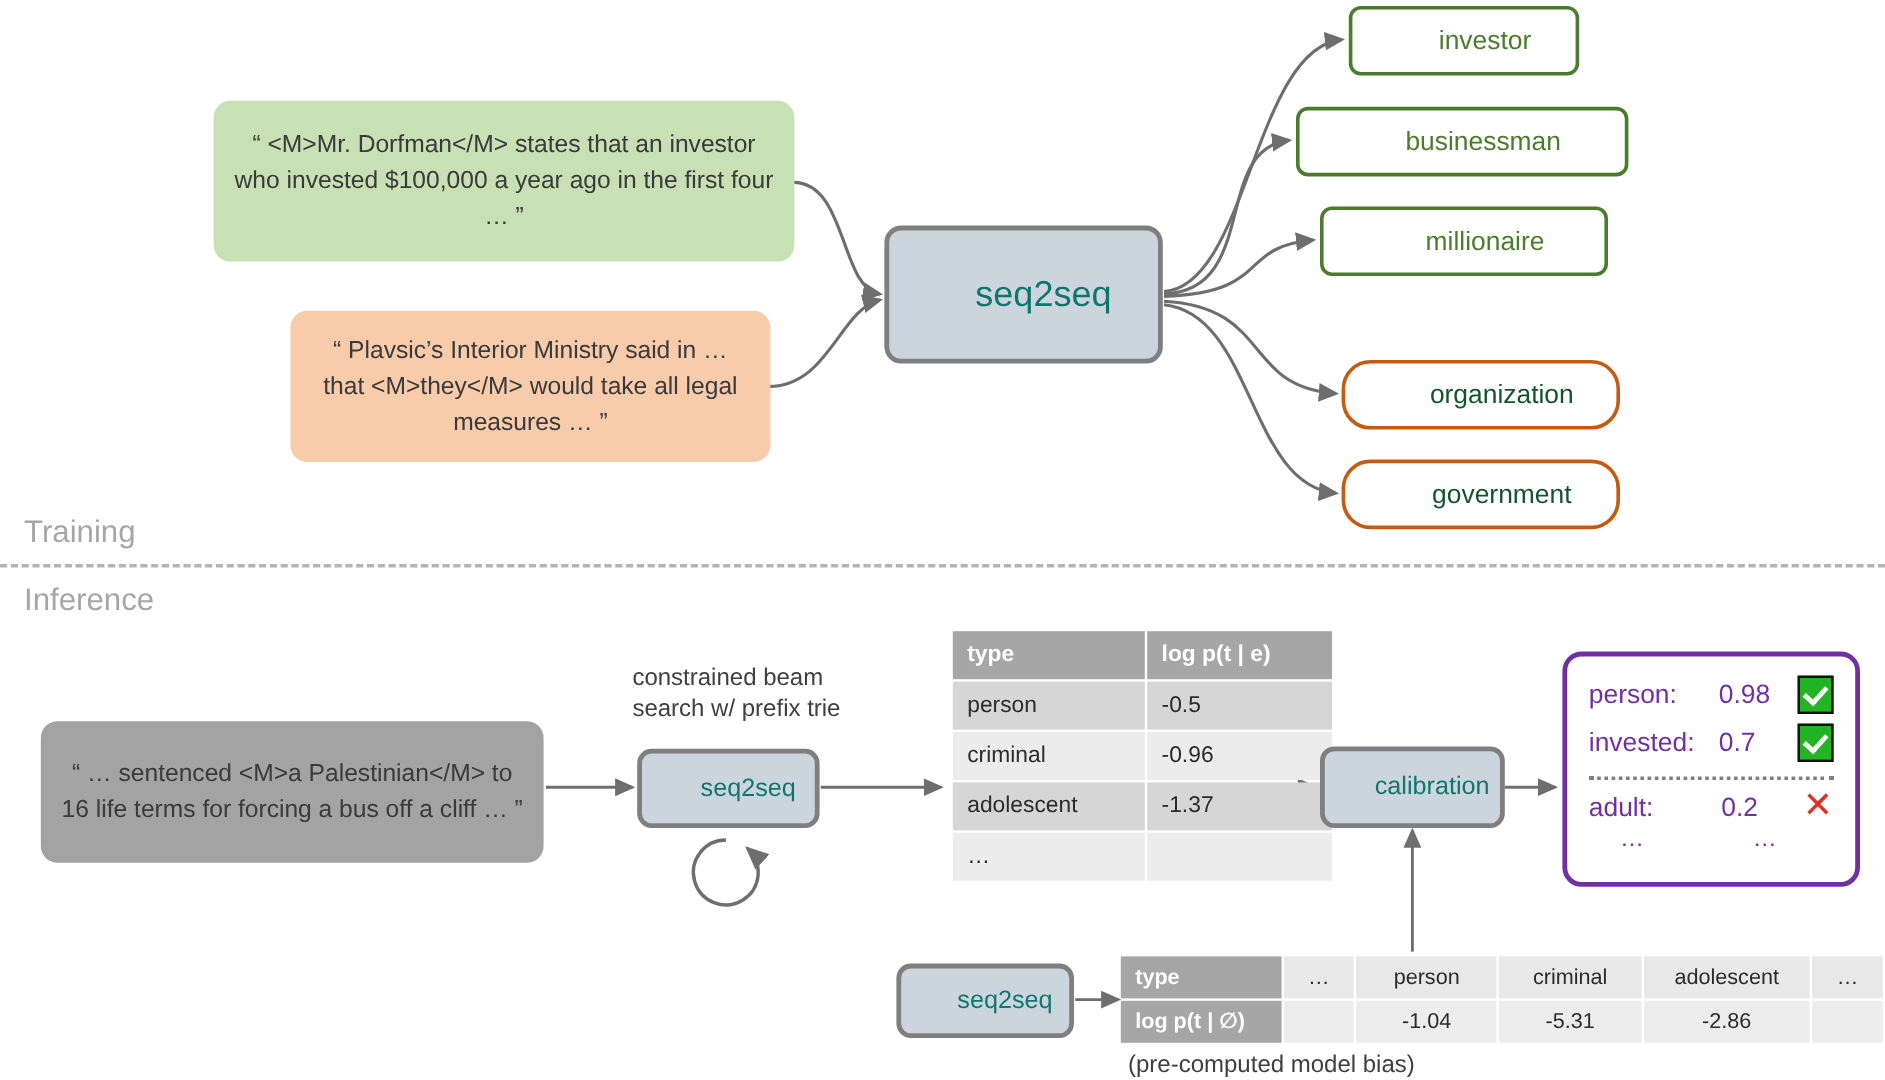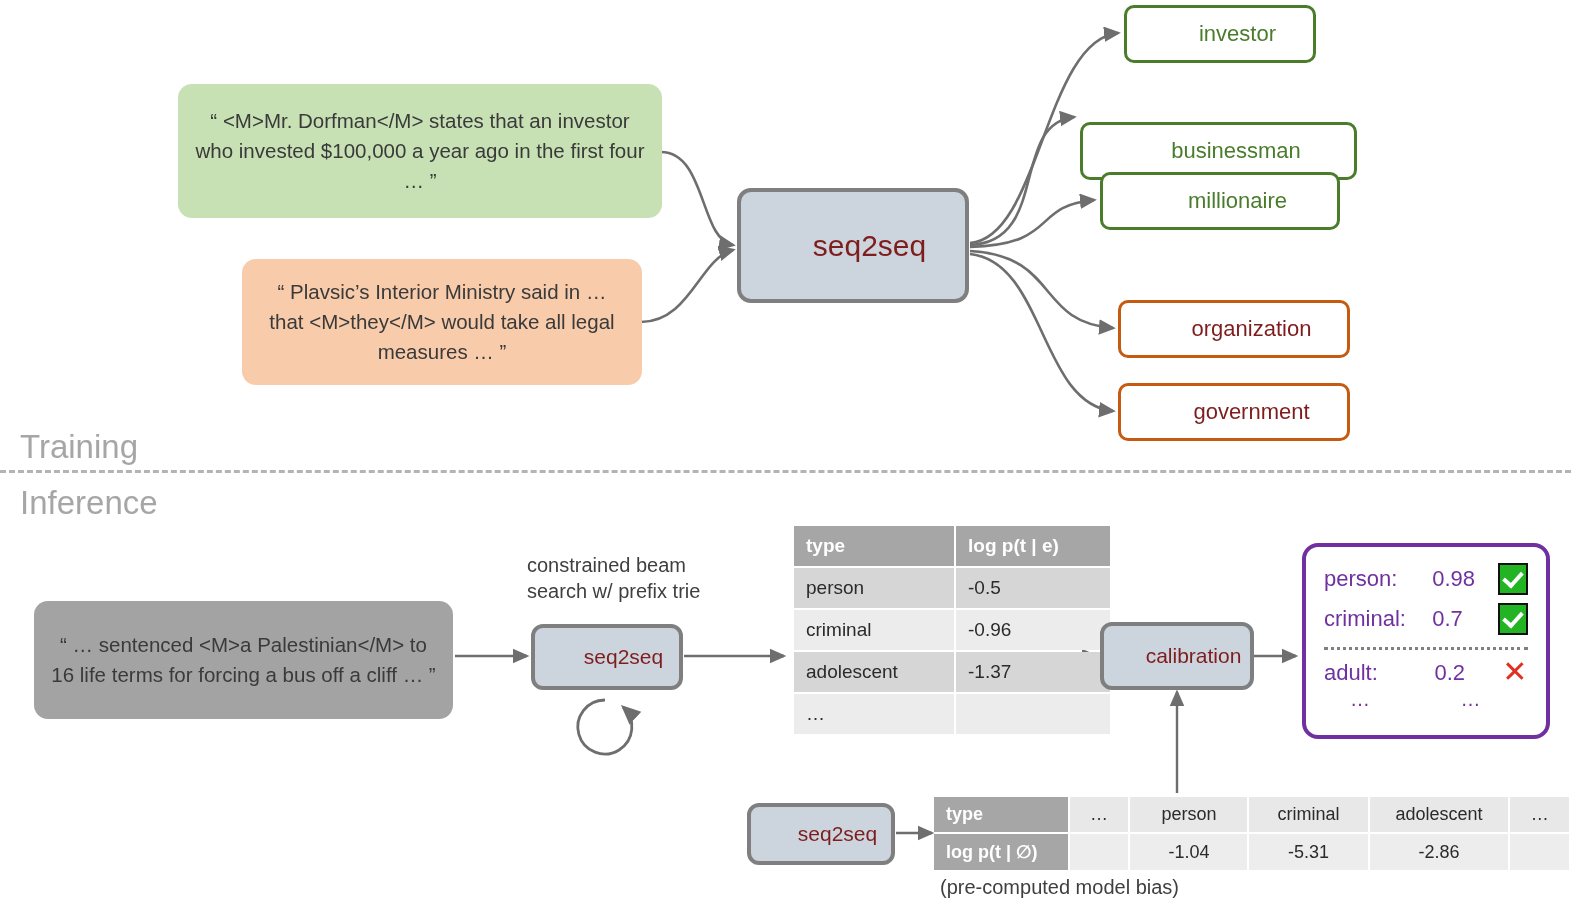--- a/index.html
+++ b/index.html
@@ -37,44 +37,44 @@
   .bubble-pink   { background: #a3a3a3; }
 
   
   .procbox {
     background: #ccd4de;
     border: 4px solid #7f7f7f;
     border-radius: 14px;
     display: flex;
     align-items: center;
     justify-content: center;
-    color: #7f1d1d;
+    color: #0f766e;
     font-size: 30px;
     padding-left: 33px;
   }
   .procbox.small { font-size: 21px; border-width: 4px; border-radius: 12px; }
 
   
   .chip {
     background: #ffffff;
     border: 3px solid #4a7c2c;
     border-radius: 10px;
     display: flex;
     align-items: center;
     justify-content: center;
     color: #4a7c2c;
     font-size: 22px;
     padding-left: 35px;
   }
-  .chip.orange { border-color: #c55a11; color: #7f1d1d; }
+  .chip.orange { border-color: #c55a11; color: #14532d; border-radius: 24px; }
 
   
   .seclabel {
     color: #a6a6a6;
-    font-size: 33px;
+    font-size: 26px;
   }
   .divider {
     border-top: 3px dashed #b4b4b4;
     height: 0;
   }
 
   
   .caption {
     color: #3f3f3f;
     font-size: 20px;
@@ -221,21 +221,21 @@
 
   <div class="abs bubble bubble-orange" style="left:242px; top:259px; width:400px; height:126px;">“ Plavsic’s Interior Ministry said in … that &lt;M&gt;they&lt;/M&gt; would take all legal measures … ”</div>
 
   <div class="abs procbox" style="left:737px; top:188px; width:232px; height:115px;">
     <span>seq2seq</span>
   </div>
 
   <div class="abs chip" style="left:1124px; top:5px; width:192px; height:58px;">
     <span>investor</span>
   </div>
-  <div class="abs chip" style="left:1080px; top:89px; width:277px; height:58px;margin-top:33px;">
+  <div class="abs chip" style="left:1080px; top:89px; width:277px; height:58px;">
     <span>businessman</span>
   </div>
   <div class="abs chip" style="left:1100px; top:172px; width:240px; height:58px;">
     <span>millionaire</span>
   </div>
   <div class="abs chip orange" style="left:1118px; top:300px; width:232px; height:58px;">
     <span>organization</span>
   </div>
   <div class="abs chip orange" style="left:1118px; top:383px; width:232px; height:58px;">
     <span>government</span>
@@ -287,21 +287,21 @@
     <span>calibration</span>
   </div>
 
   <div class="abs result-card" style="left:1302px; top:543px; width:248px; height:196px; padding:16px 18px;">
     <div class="result-row">
       <span class="result-label">person:</span>
       <span class="result-value">0.98</span>
       <span class="mark mark-ok"></span>
     </div>
     <div class="result-row" style="margin-top:8px;">
-      <span class="result-label">criminal:</span>
+      <span class="result-label">invested:</span>
       <span class="result-value">0.7</span>
       <span class="mark mark-ok"></span>
     </div>
     <div class="dotline" style="margin-top:12px;"></div>
     <div class="result-row" style="margin-top:8px;align-items:flex-end;">
       <span class="result-label">adult:</span>
       <span class="result-value">0.2</span>
       <span class="mark mark-x">✕</span>
     </div>
     <div class="result-row" style="margin-top:2px; font-size:20px;">

